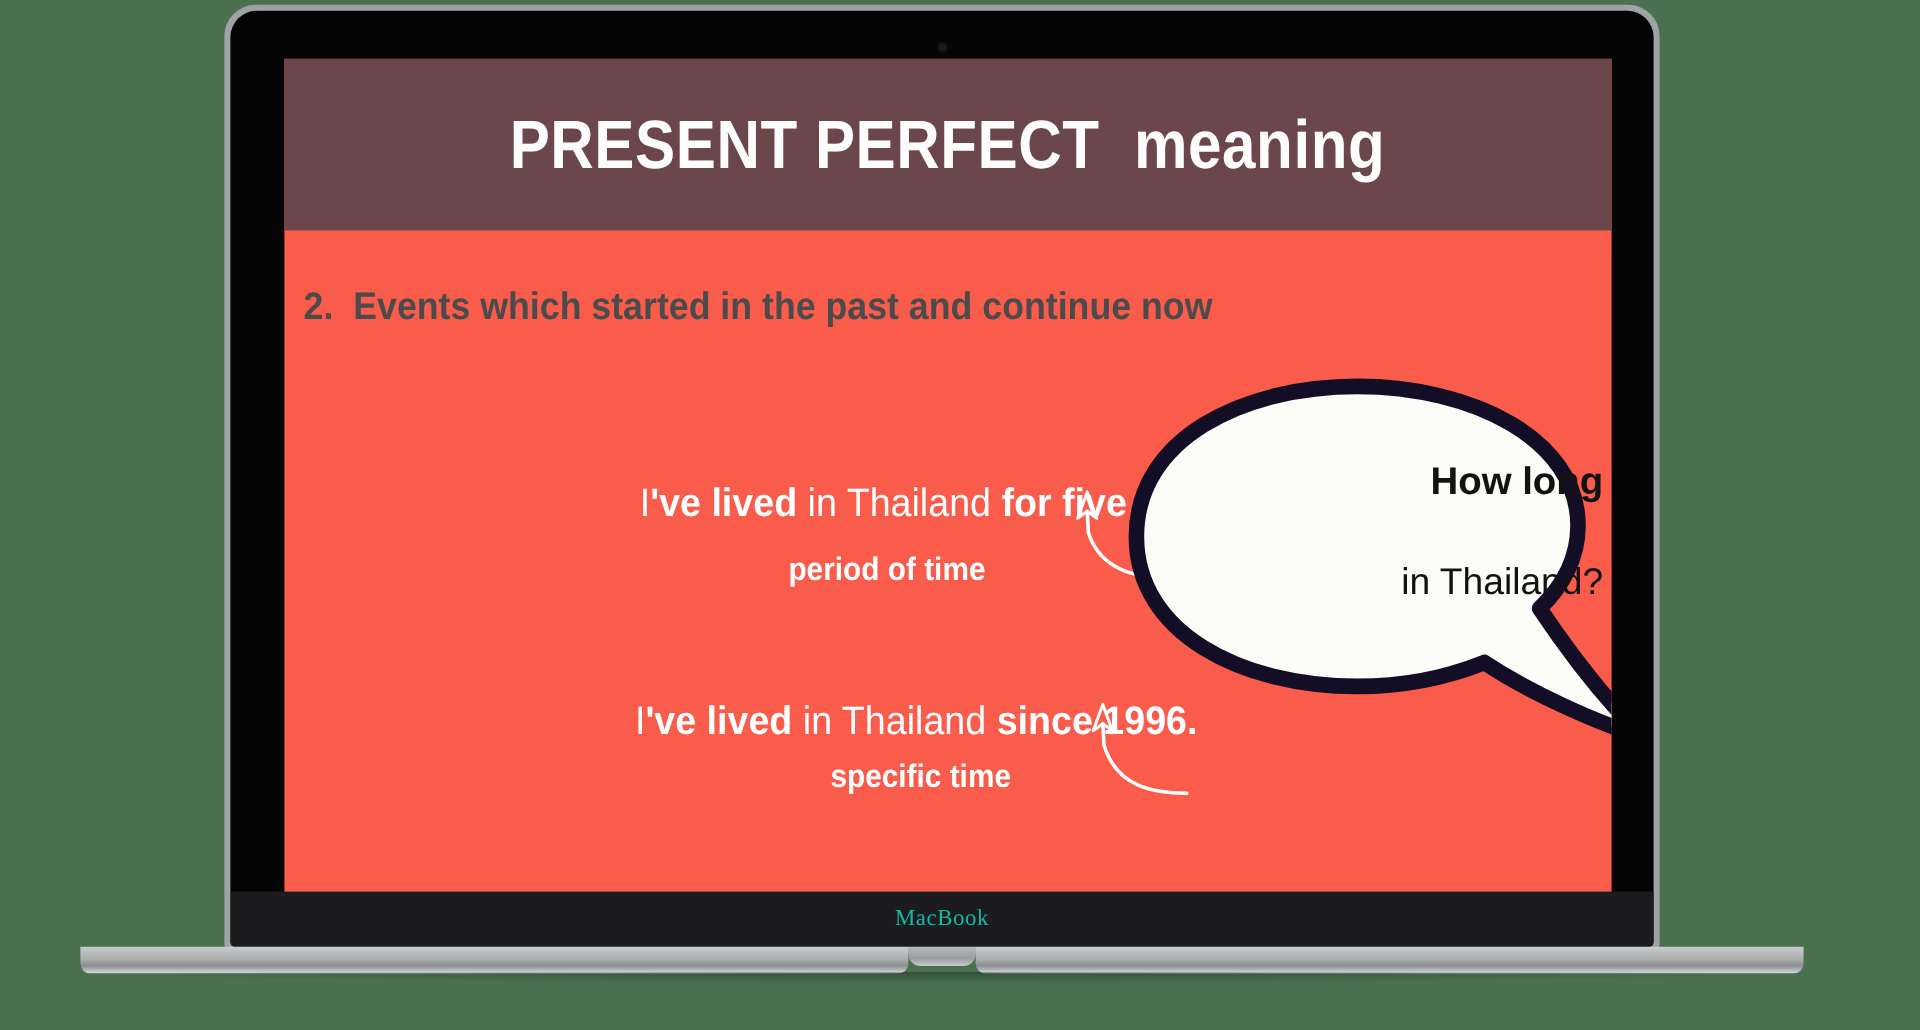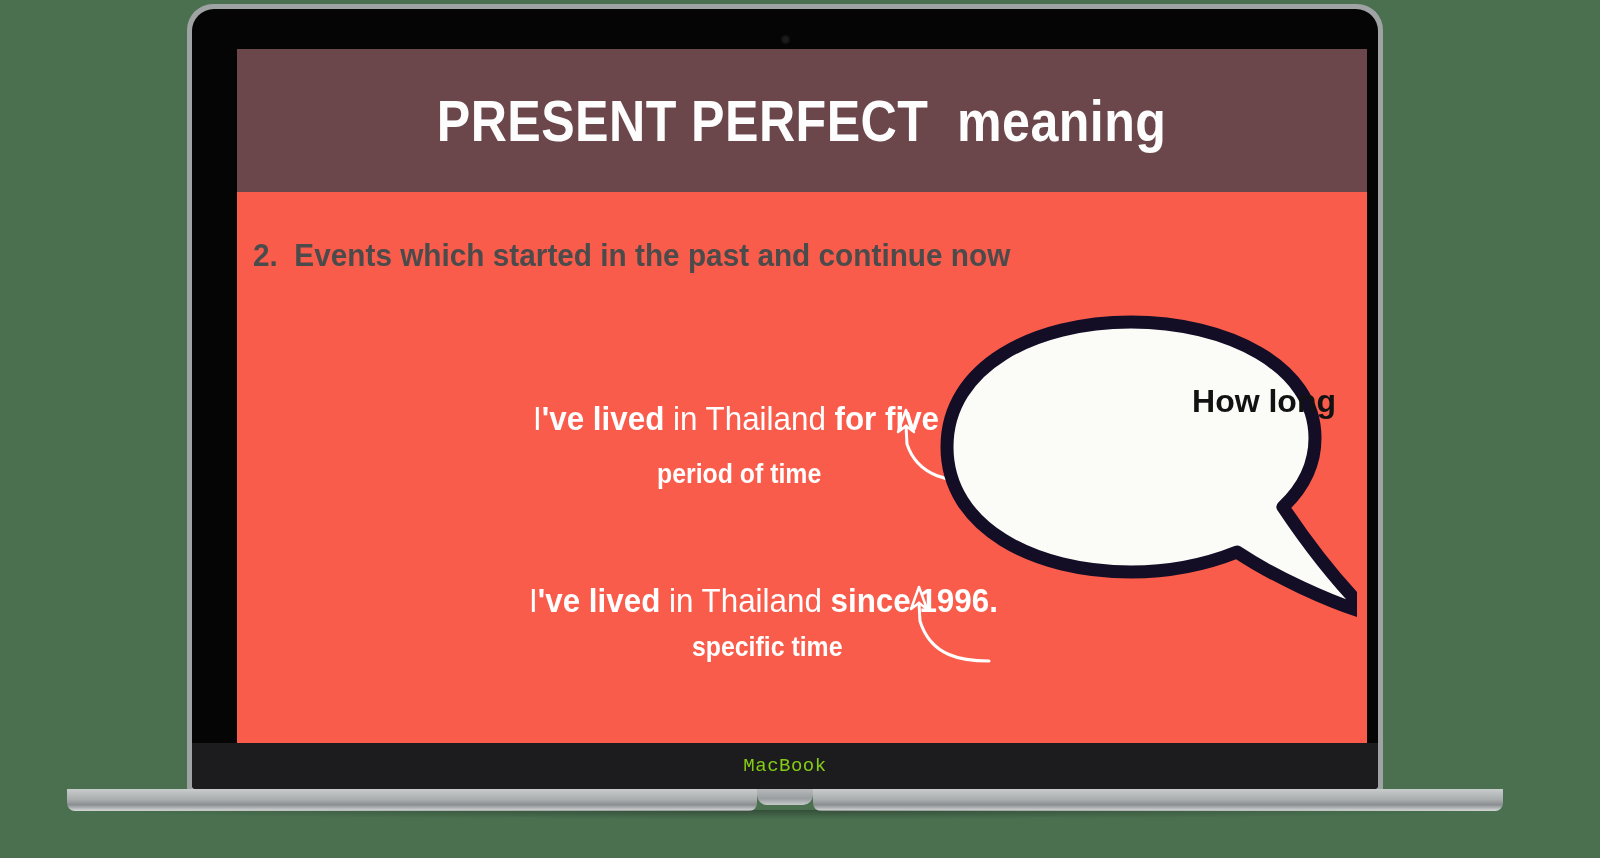--- a/index.html
+++ b/index.html
@@ -59,24 +59,24 @@
     left: 0;
     bottom: 0;
     width: 100%;
     height: 46px;
     background: #1c1c1e;
     display: flex;
     align-items: center;
     justify-content: center;
   }
   #macbook-wordmark {
-    color: #84cc16;
+    color: #14b8a6;
     font-size: 19px;
     letter-spacing: 0.5px;
-    font-family: Liberation Mono, monospace;
+    font-family: Liberation Serif, serif;
   }
   #laptop-base {
     position: absolute;
     left: -120px;
     top: 785px;
     width: 1436px;
     height: 22px;
   }
   .base-slab {
     position: absolute;
@@ -107,21 +107,20 @@
 
   
   #slide {
     position: absolute;
     left: 45px;
     top: 40px;
     width: 1106px;
     height: 700px;
     background: #fa5c4b;
     overflow: hidden;
-    padding-left: 24px;
   }
   #slide-header {
     position: absolute;
     left: 0;
     top: 0;
     width: 100%;
     height: 143px;
     background: #6b464b;
     display: flex;
     align-items: center;
@@ -251,20 +250,21 @@
                      C 378 150, 366 174, 346 193
                      C 368 226, 400 268, 432 300
                      C 392 288, 336 262, 300 238
                      C 270 250, 234 258, 194 258
                      C 98 258, 10 214, 10 133
                      C 10 52, 98 8, 194 8 Z" fill="#fbfbf8" stroke="#140d26" stroke-width="13" stroke-linejoin="round"></path>
           </svg>
           <div id="speech-bubble-text">
             <span class="bubble-emph">How long</span><br>
             <br>
+            <span>in Thailand?</span>
           </div>
         </div>
 
       </div>
 
       <div id="laptop-chin">
         <span id="macbook-wordmark">MacBook</span>
       </div>
 
     </div>

